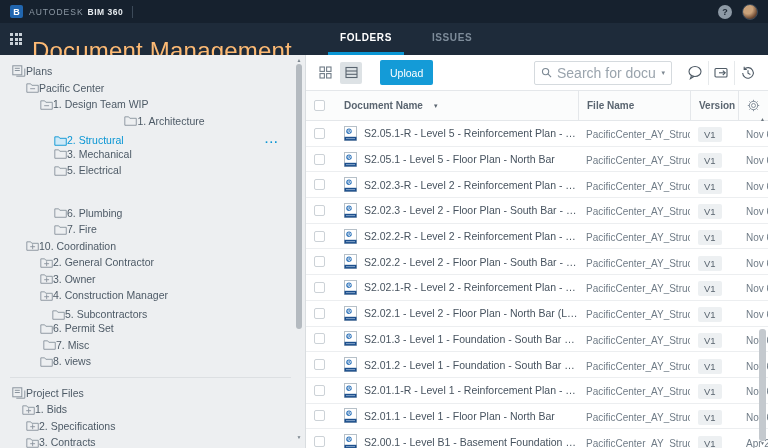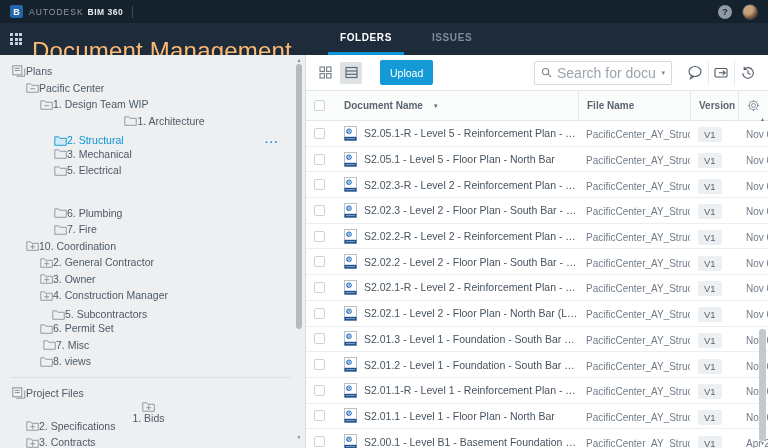--- a/index.html
+++ b/index.html
@@ -317,21 +317,21 @@
                 <rect x="0.8" y="0.8" width="9" height="9"></rect>
                 <path d="M12.8,3.5 v7.7 h-8.5"></path>
                 <line x1="2.8" y1="3.3" x2="7.8" y2="3.3"></line>
                 <line x1="2.8" y1="5.5" x2="7.8" y2="5.5"></line>
               </svg>
             </span>
     <span class="tl">Project Files</span>
 
   </div>
 
-  <div class="tree-item" style="padding-left: 22px; flex-direction: column;">
+  <div class="tree-item" style="padding-left: 22px;">
     <span class="tw">
               <svg width="13" height="11" viewBox="0 0 14 12" fill="none" stroke="#8a949e" stroke-width="1">
                 <path d="M0.8,2 h4.2 l1.3,1.6 h7 v7.6 h-12.5 z"></path>
                 <line x1="4.5" y1="7.3" x2="9.8" y2="7.3"></line>
                 <line x1="7.15" y1="4.7" x2="7.15" y2="10"></line>
               </svg>
             </span>
     <span class="tl">1. Bids</span>
 
   </div>

